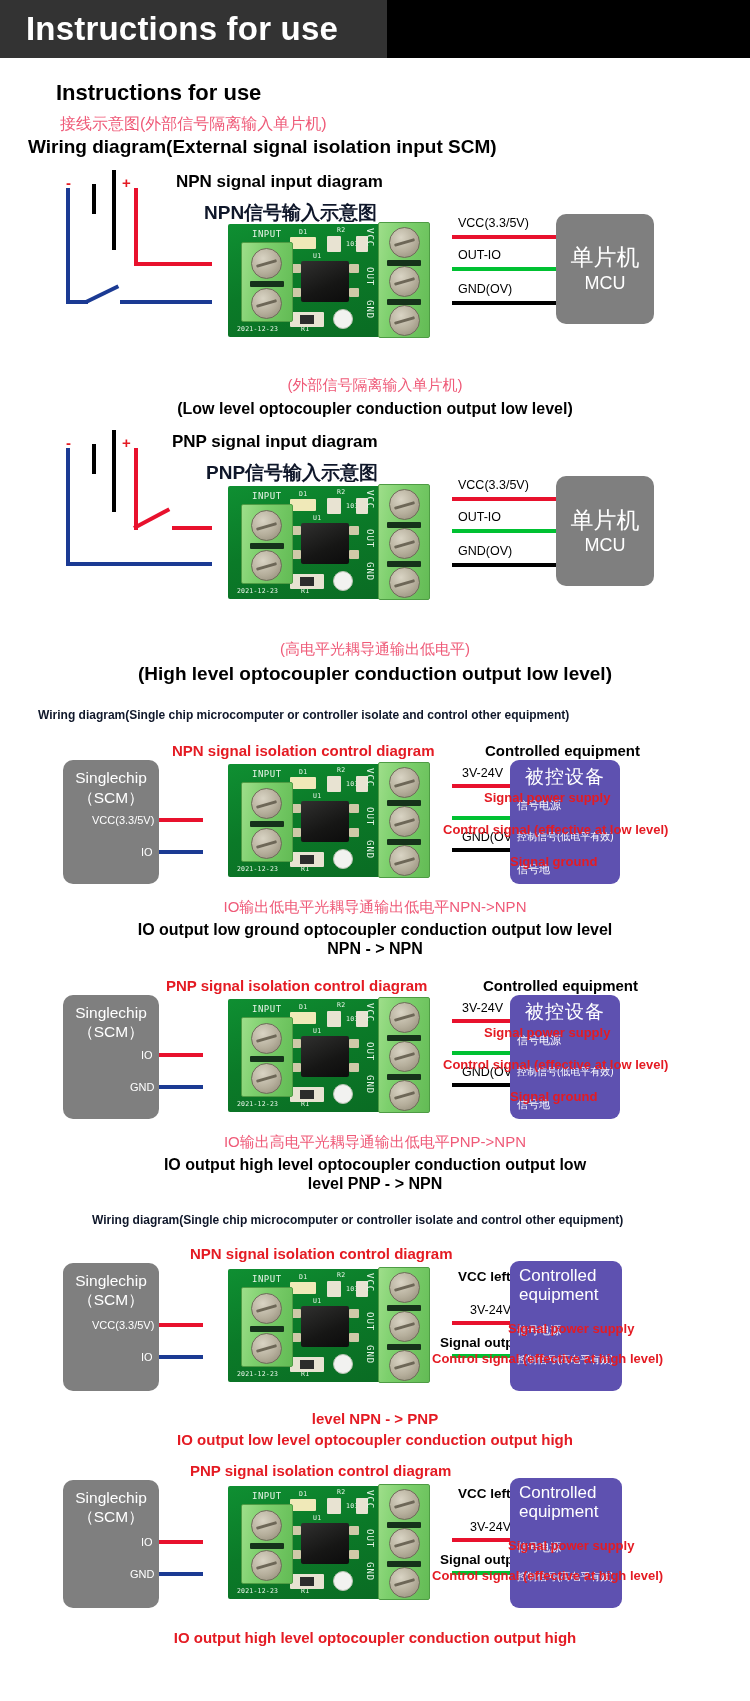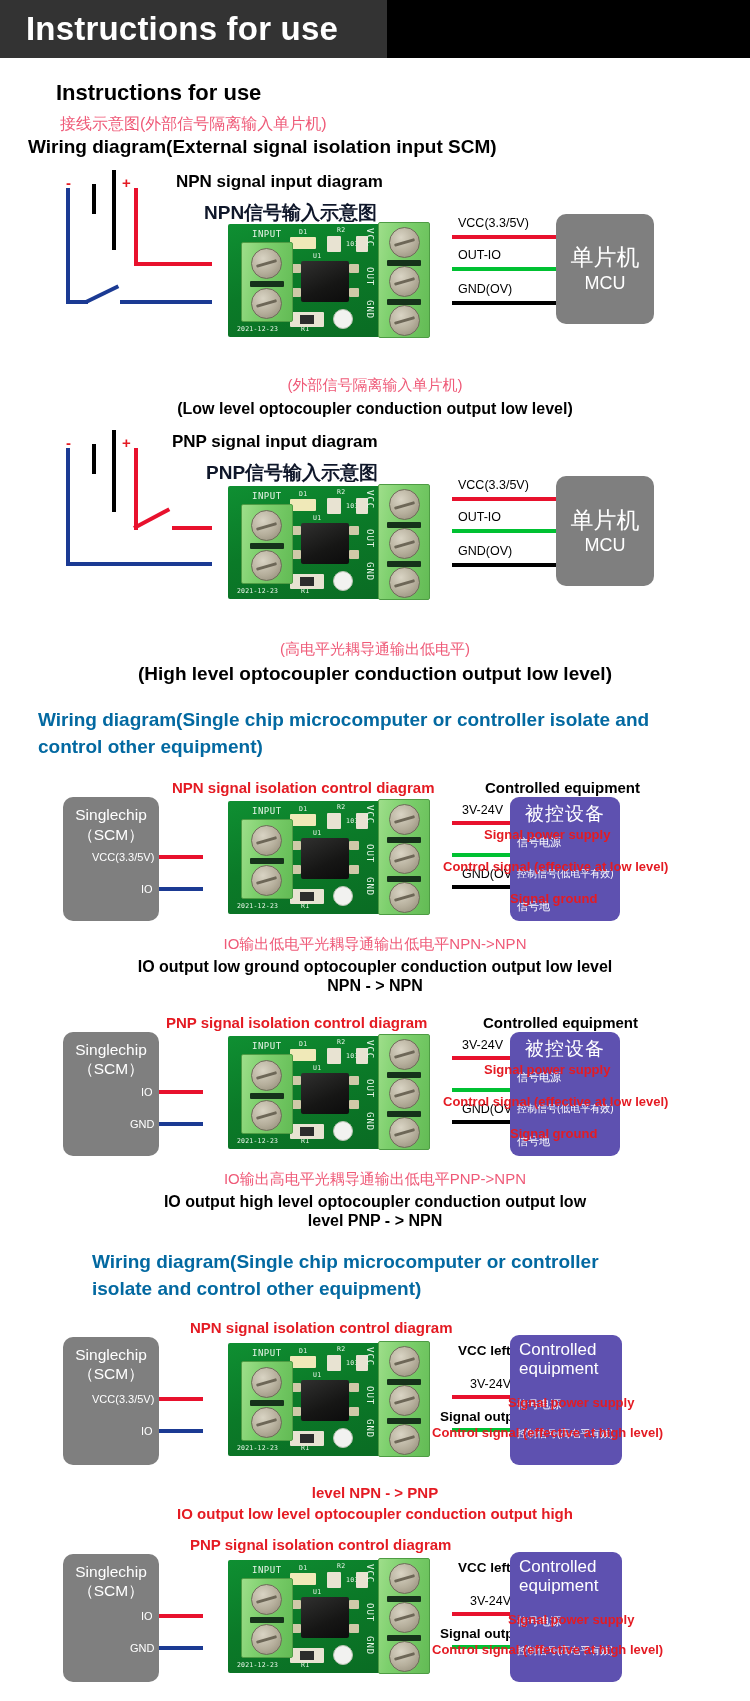--- a/index.html
+++ b/index.html
@@ -25,21 +25,21 @@
   
   .t-black { color: #000; }
   .t-red   { color: #e41b23; }
   .t-pink  { color: #0f172a; text-align: right; }
 
   .h2 { font-size: 22px; font-weight: bold; margin-left: 56px; margin-top: 22px; }
   .sub-cn { font-size: 16px; color: #ef5a78; margin-left: 60px; margin-top: 8px; }
   .sub-en { font-size: 19px; font-weight: bold; margin-left: 28px; margin-top: 1px; }
 
   .sect-head-red {
-    color: #0369a1; font-size: 19px; font-weight: bold;
+    color: #0f172a; font-size: 12px; font-weight: bold;
     text-align: center; line-height: 1.42; padding: 0 48px;
   }
   .cap-cn { font-size: 15px; color: #ef5a78; text-align: center; line-height:1.25;}
   .cap-en { font-size: 16px; font-weight: bold; color: #000; text-align: center; line-height: 1.22; }
   .cap-en-red { font-size: 15px; font-weight: bold; color: #e41b23; text-align: center; line-height: 1.3; }
 
   
   .diagram { position: relative; width: 750px; }
   .bat-long  { position: absolute; width: 4px; background: #000; }
   .bat-short { position: absolute; width: 4px; background: #000; }

